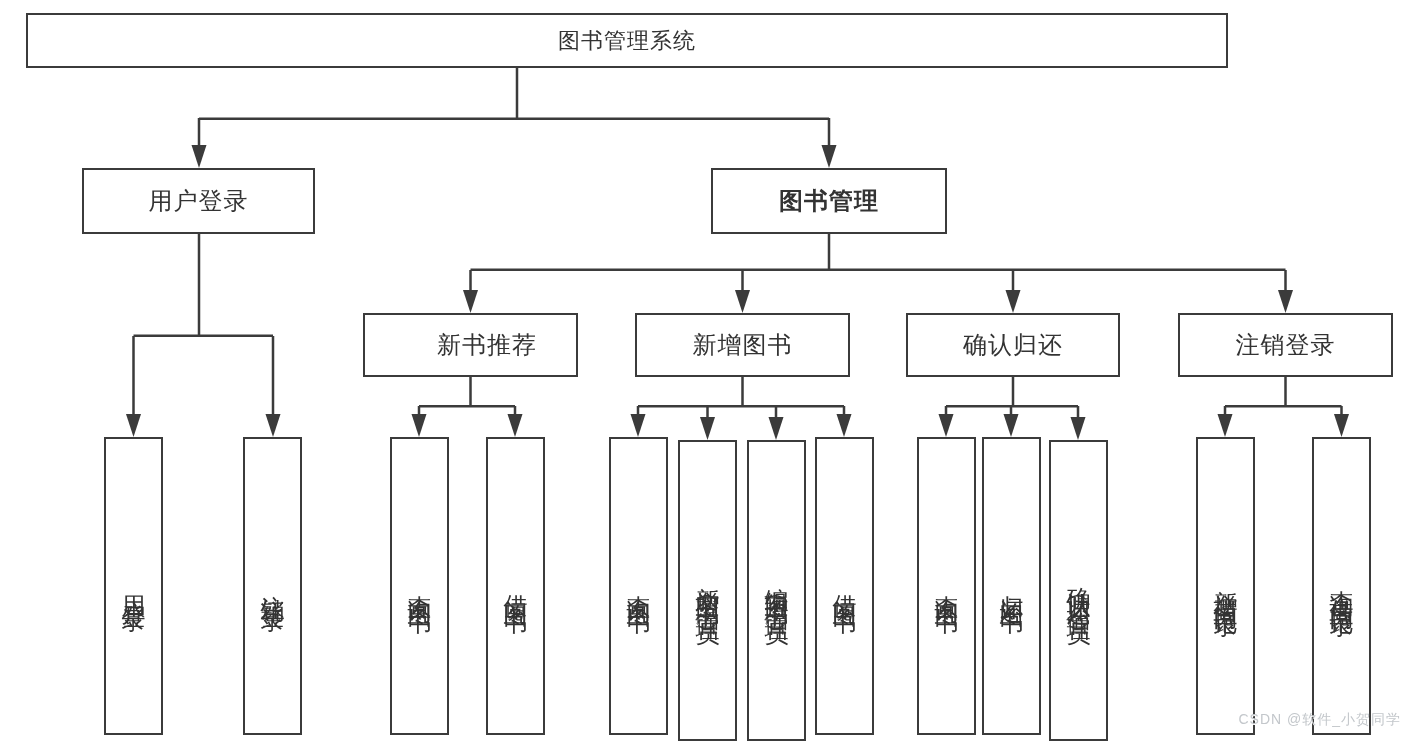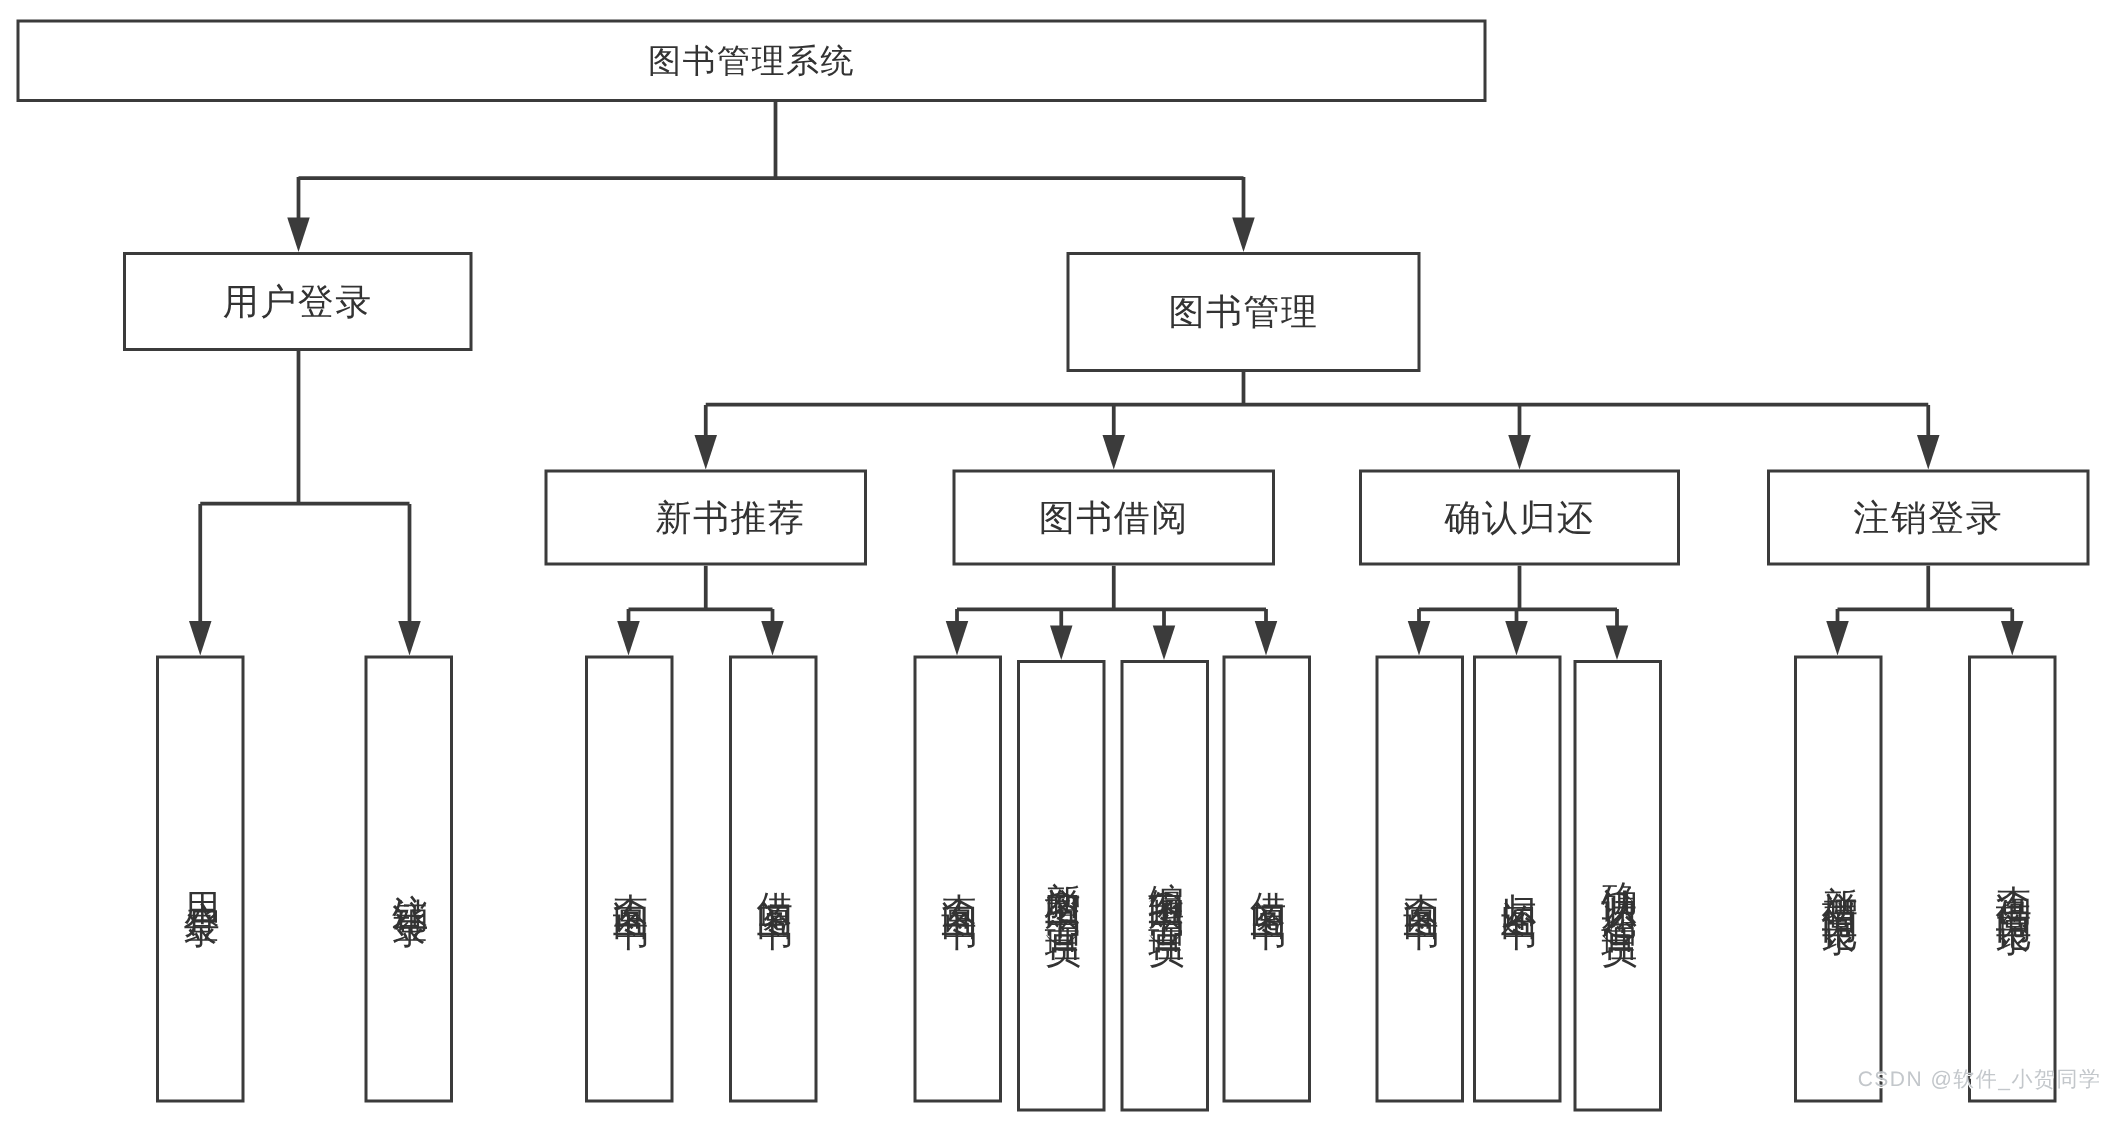--- a/index.html
+++ b/index.html
@@ -42,23 +42,23 @@
     position:absolute;
     right:4px;top:711px;
     font-size:14px;
     color:var(--watermark);
     letter-spacing:1px;
     white-space:nowrap;
     z-index:5;
     text-shadow:0 1px 0 #ffffff;
   }
   
-  .node-root{left:11px;top:13px;width:980px;height:55px;justify-content:center;}
+  .node-root{left:26px;top:13px;width:1202px;height:55px;justify-content:center;}
   .n-user-login{left:82px;top:168px;width:233px;height:66px;}
-  .n-book-management{left:711px;top:168px;width:236px;height:80px;}
+  .n-book-management{left:711px;top:168px;width:236px;height:66px;font-weight:bold;}
   .n-new-book-recommend{left:363px;top:313px;width:215px;height:64px;padding-left:33px;}
   .n-book-borrowing{left:635px;top:313px;width:215px;height:64px;}
   .n-current-borrowing{left:906px;top:313px;width:214px;height:64px;}
   .n-borrowing-records{left:1178px;top:313px;width:215px;height:64px;}
   .leaf{top:437px;width:59px;height:298px;}
   .l-user-login{left:104px;}
   .l-logout{left:243px;}
   .l-nbr-query{left:390px;}
   .l-nbr-borrow{left:486px;}
   .l-bb-query{left:609px;}
@@ -116,21 +116,21 @@
     <span class="h-label">用户登录</span>
   </div>
   <div class="node n-book-management">
     <span class="h-label">图书管理</span>
   </div>
 
   <div class="node n-new-book-recommend">
     <span class="h-label">新书推荐</span>
   </div>
   <div class="node n-book-borrowing">
-    <span class="h-label">图书借阅</span>
+    <span class="h-label">新增图书</span>
   </div>
   <div class="node n-current-borrowing">
     <span class="h-label">确认归还</span>
   </div>
   <div class="node n-borrowing-records">
     <span class="h-label">注销登录</span>
   </div>
 
   <div class="node leaf l-user-login">
     <span class="v-label">用户登录</span>

